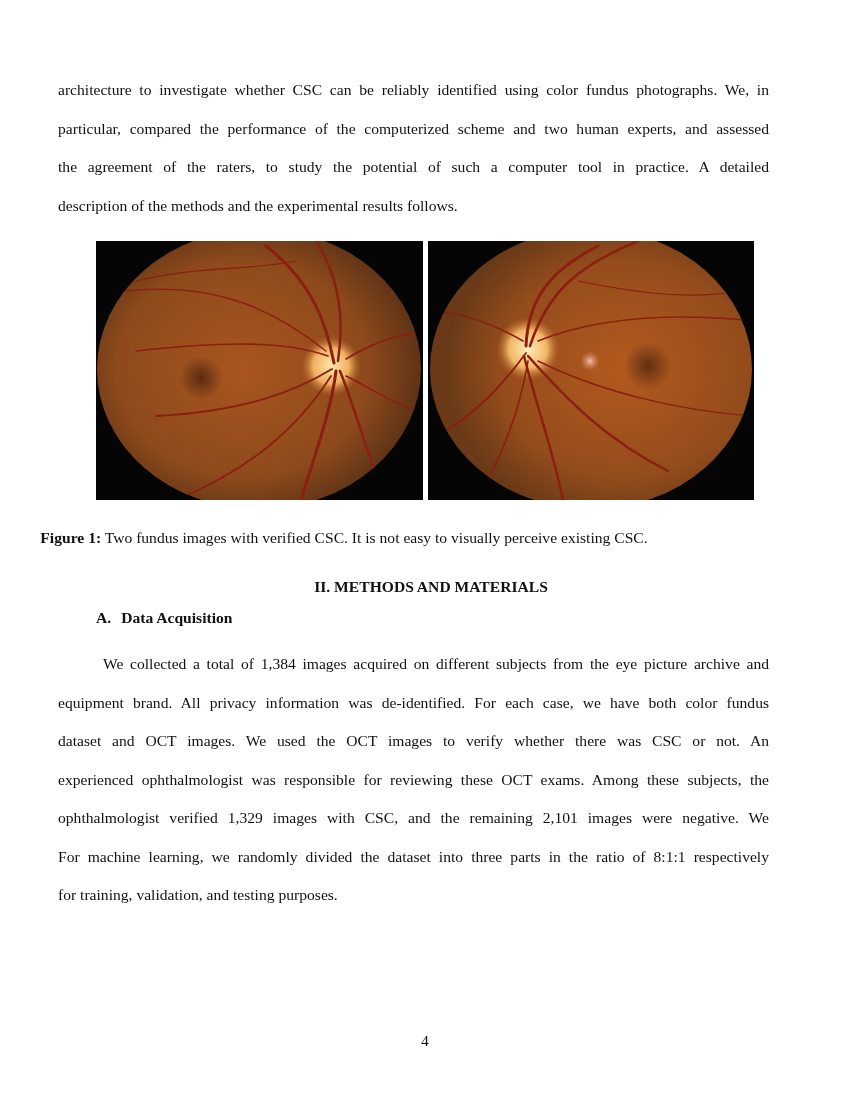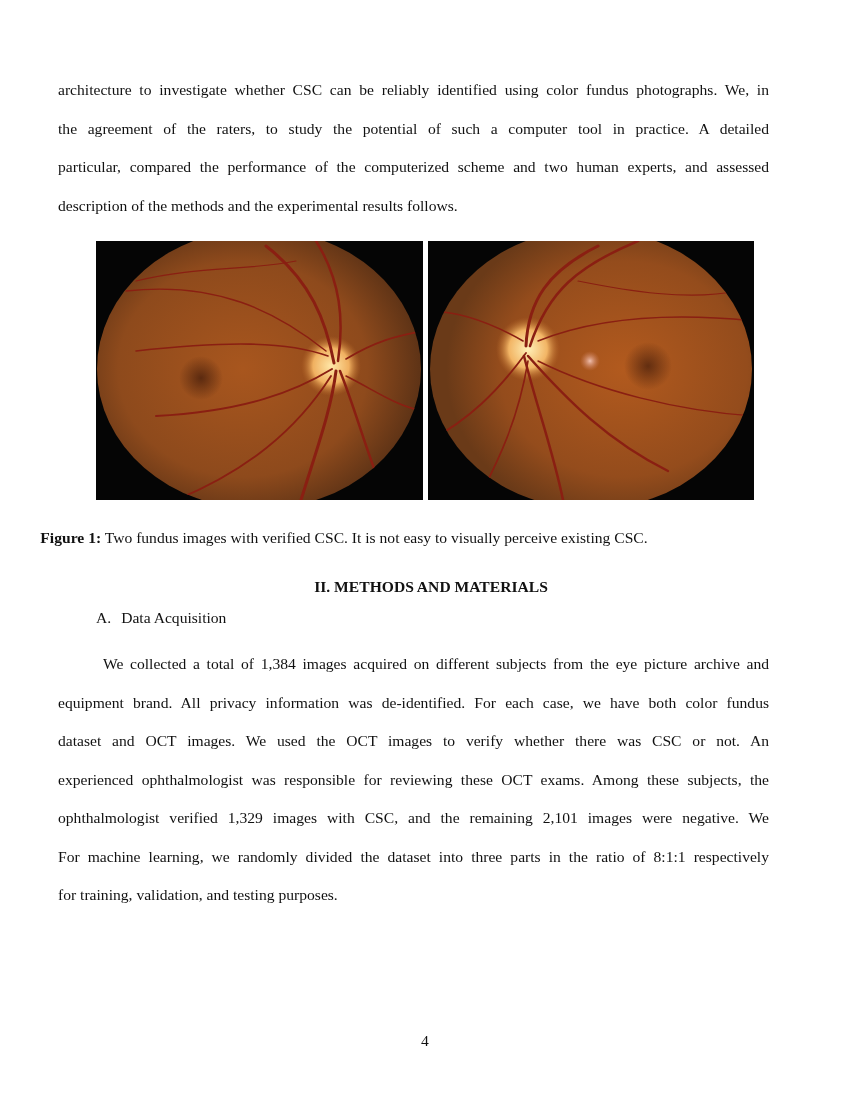--- a/index.html
+++ b/index.html
@@ -77,41 +77,41 @@
       text-align: center;
       font-size: 15.6px;
       font-weight: bold;
       margin: 6px;
     }
     .subsection-title {
       position: absolute;
       top: 609px;
       left: 96px;
       font-size: 15.6px;
-      font-weight: normal;
+      font-weight: bold;
       margin: 0;
     }
     .subsection-title .num { margin-right: 10px; }
 
     .page-number {
       position: absolute;
       top: 1032px;
       left: 0;
       width: 850px;
       text-align: center;
       font-size: 15.6px;
     }
   </style>
 </head>
 <body>
 
 <div class="para" id="intro-para">
   <span class="line">architecture to investigate whether CSC can be reliably identified using color fundus photographs. We, in</span>
+  <span class="line">particular, compared the performance of the computerized scheme and two human experts, and assessed</span>
   <span class="line">the agreement of the raters, to study the potential of such a computer tool in practice. A detailed</span>
-  <span class="line">particular, compared the performance of the computerized scheme and two human experts, and assessed</span>
   <span class="line last">description of the methods and the experimental results follows.</span>
 </div>
 
 <div class="figure-row">
   <div class="fundus" id="fundus-left">
     <svg viewBox="0 0 327 259" preserveAspectRatio="none">
       <defs>
         <radialGradient id="lg-bg" cx="0.45" cy="0.5" r="0.55">
           <stop offset="0" stop-color="#a8561e"></stop>
           <stop offset="0.7" stop-color="#8e4a1c"></stop>

